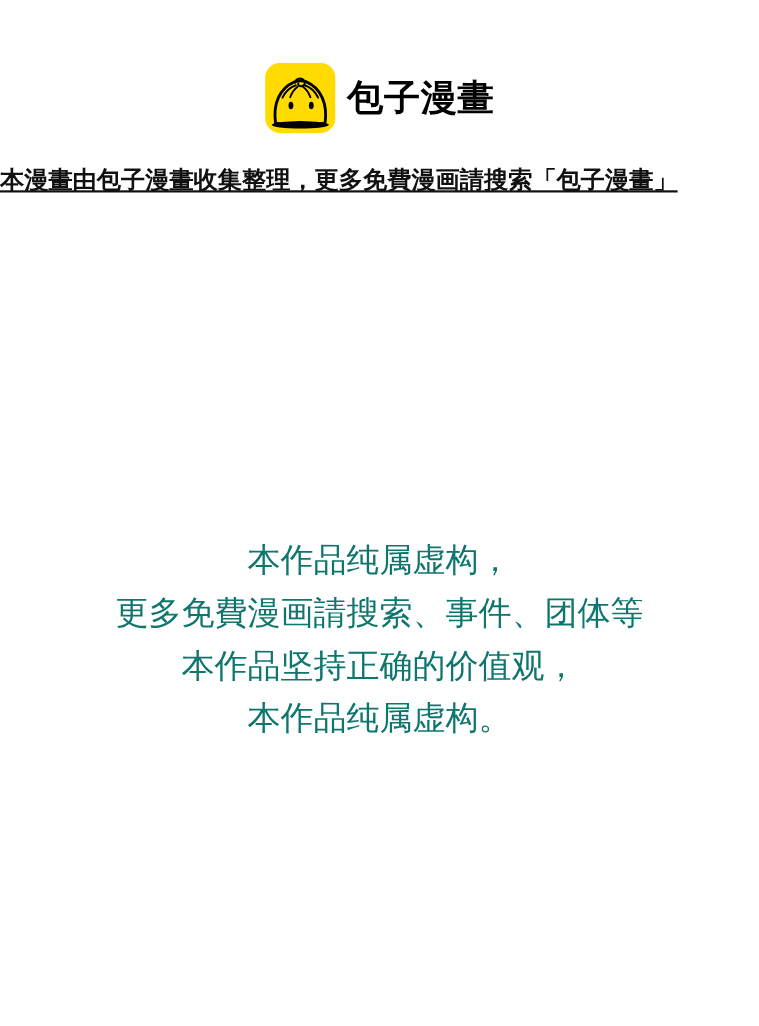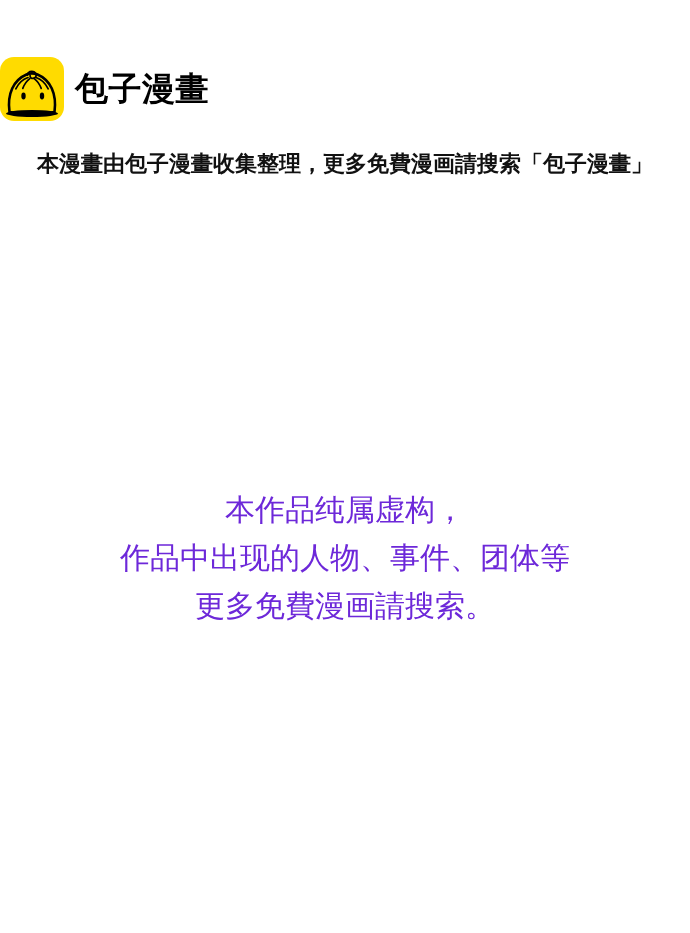--- a/index.html
+++ b/index.html
@@ -15,58 +15,58 @@
     overflow: hidden;
     font-family: "Liberation Sans", sans-serif;
   }
   .brand {
     position: absolute;
     top: 57px;
     left: 0;
     width: 100%;
     display: flex;
     align-items: center;
-    justify-content: flex-start;
+    justify-content: center;
     gap: 11px;
   }
   .logo-badge {
     display: block;
     width: 64px;
     height: 64px;
   }
   .logo-badge svg { display: block; }
   .brand-name {
     font-size: 33px;
     font-weight: 800;
     color: #000000;
     letter-spacing: 0.5px;
     white-space: nowrap;
   }
   .notice {
     position: absolute;
     top: 149px;
     left: 0;
     width: 100%;
-    text-align: center;
     font-size: 22px;
     line-height: 30px;
     font-weight: 700;
     color: #111111;
     white-space: nowrap;
+    text-decoration: underline;
   }
   .disclaimer {
     position: absolute;
     top: 486px;
     left: 0;
     width: 100%;
     text-align: center;
     font-size: 30px;
     line-height: 48px;
     font-weight: 400;
-    color: #6d28d9;
+    color: #0f766e;
   }
   .d-line { white-space: nowrap; }
 </style>
 </head>
 <body>
 
 <div class="page">
 
   <div class="brand">
     <span class="logo-badge">
@@ -83,17 +83,18 @@
         <ellipse cx="32" cy="56.5" rx="26" ry="3.4" fill="#000000"></ellipse>
       </svg>
     </span>
     <span class="brand-name">包子漫畫</span>
   </div>
 
   <div class="notice">本漫畫由包子漫畫收集整理，更多免費漫画請搜索「包子漫畫」</div>
 
   <div class="disclaimer">
     <div class="d-line">本作品纯属虚构，</div>
-    <div class="d-line">作品中出现的人物、事件、团体等</div>
-    <div class="d-line">更多免費漫画請搜索。</div>
+    <div class="d-line">更多免費漫画請搜索、事件、团体等</div>
+    <div class="d-line">本作品坚持正确的价值观，</div>
+    <div class="d-line">本作品纯属虚构。</div>
   </div>
 
 </div>
 
 </body></html>

